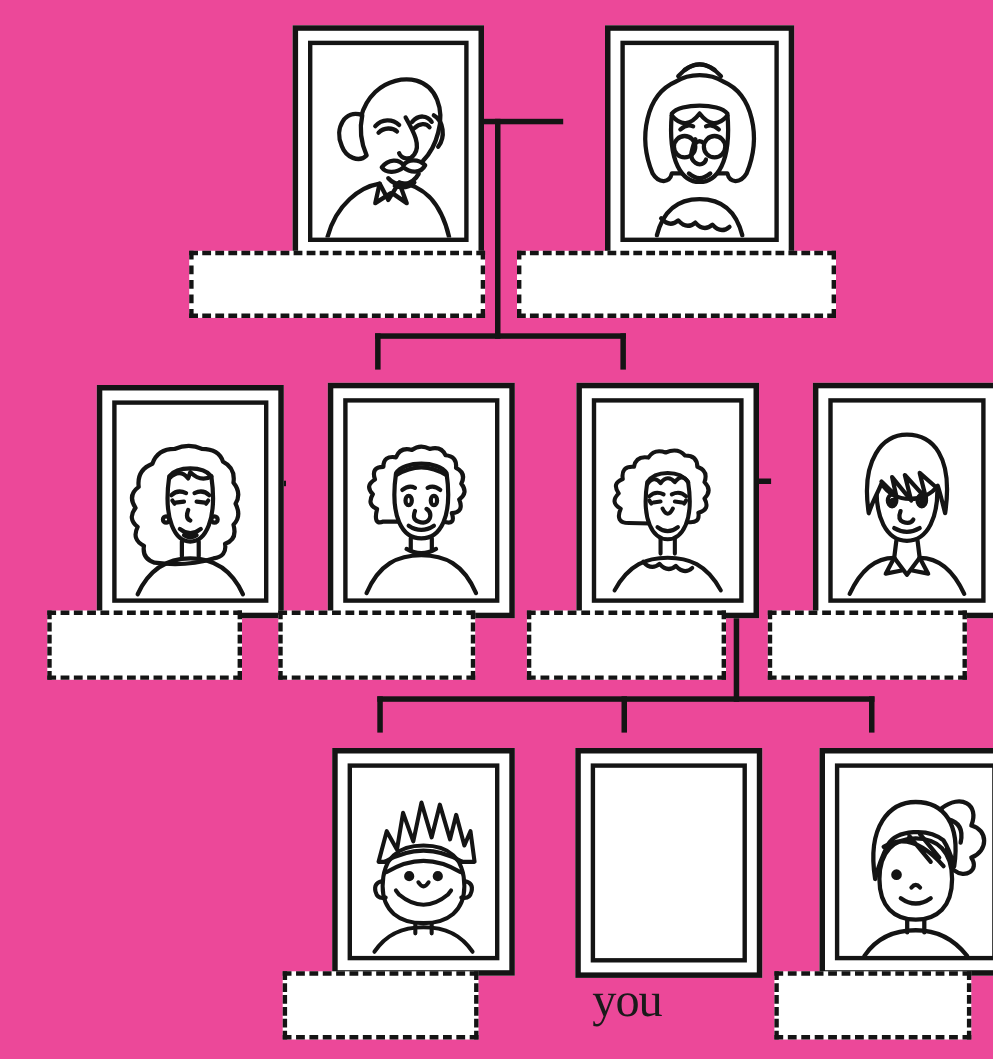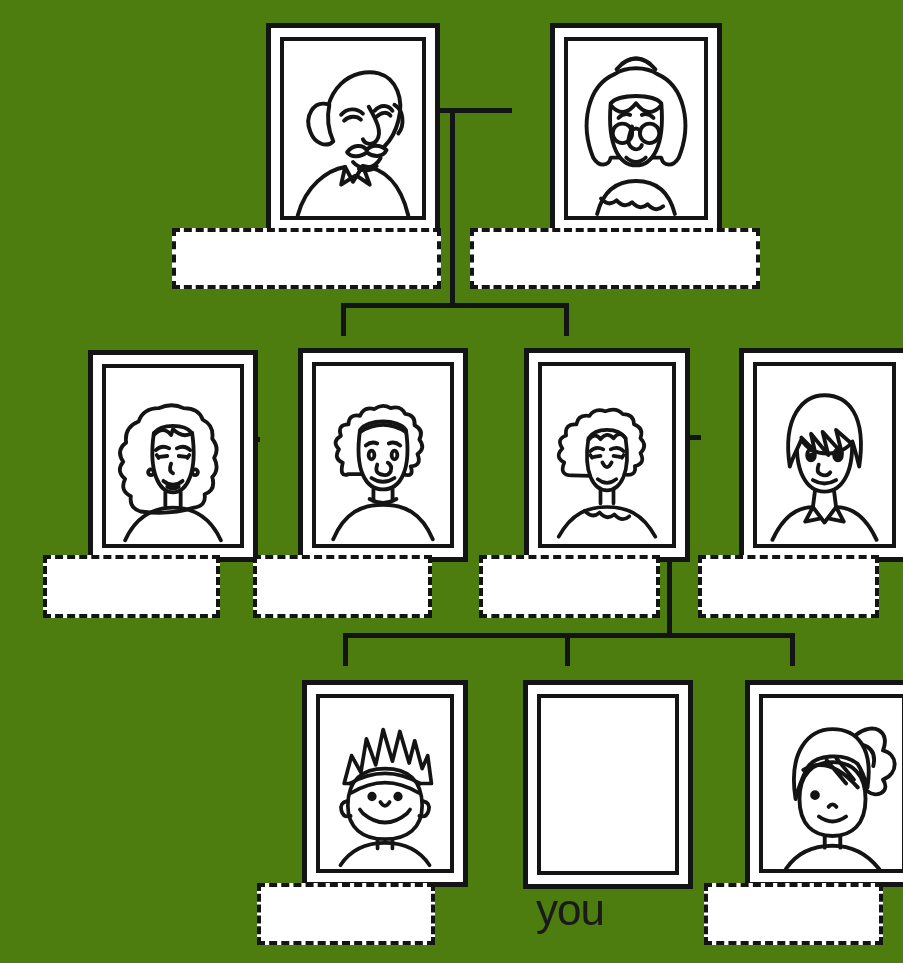--- a/index.html
+++ b/index.html
@@ -1,18 +1,18 @@
 <!DOCTYPE html>
 <html><head>
 <meta charset="utf-8">
 <style>
   html,body{margin:0;padding:0;background:#ffffff;}
   .sheet{
-    position:relative;width:903px;height:963px;background:#4d7c0f;
-    font-family:Liberation Sans, sans-serif;overflow:hidden;
+    position:relative;width:903px;height:963px;background:#ec4899;
+    font-family:Liberation Serif, serif;overflow:hidden;
   }
   
   .frame{position:absolute;box-sizing:border-box;border:5px solid #141414;background:#ffffff;}
   .frame .inner{position:absolute;left:9px;right:9px;top:9px;bottom:9px;border:4px solid #141414;}
   .frame svg{position:absolute;left:0;top:0;width:100%;height:100%;}
   
   .slot{position:absolute;box-sizing:border-box;border:4px dashed #141414;background:#ffffff;}
   
   .line{position:absolute;background:#141414;}
   

